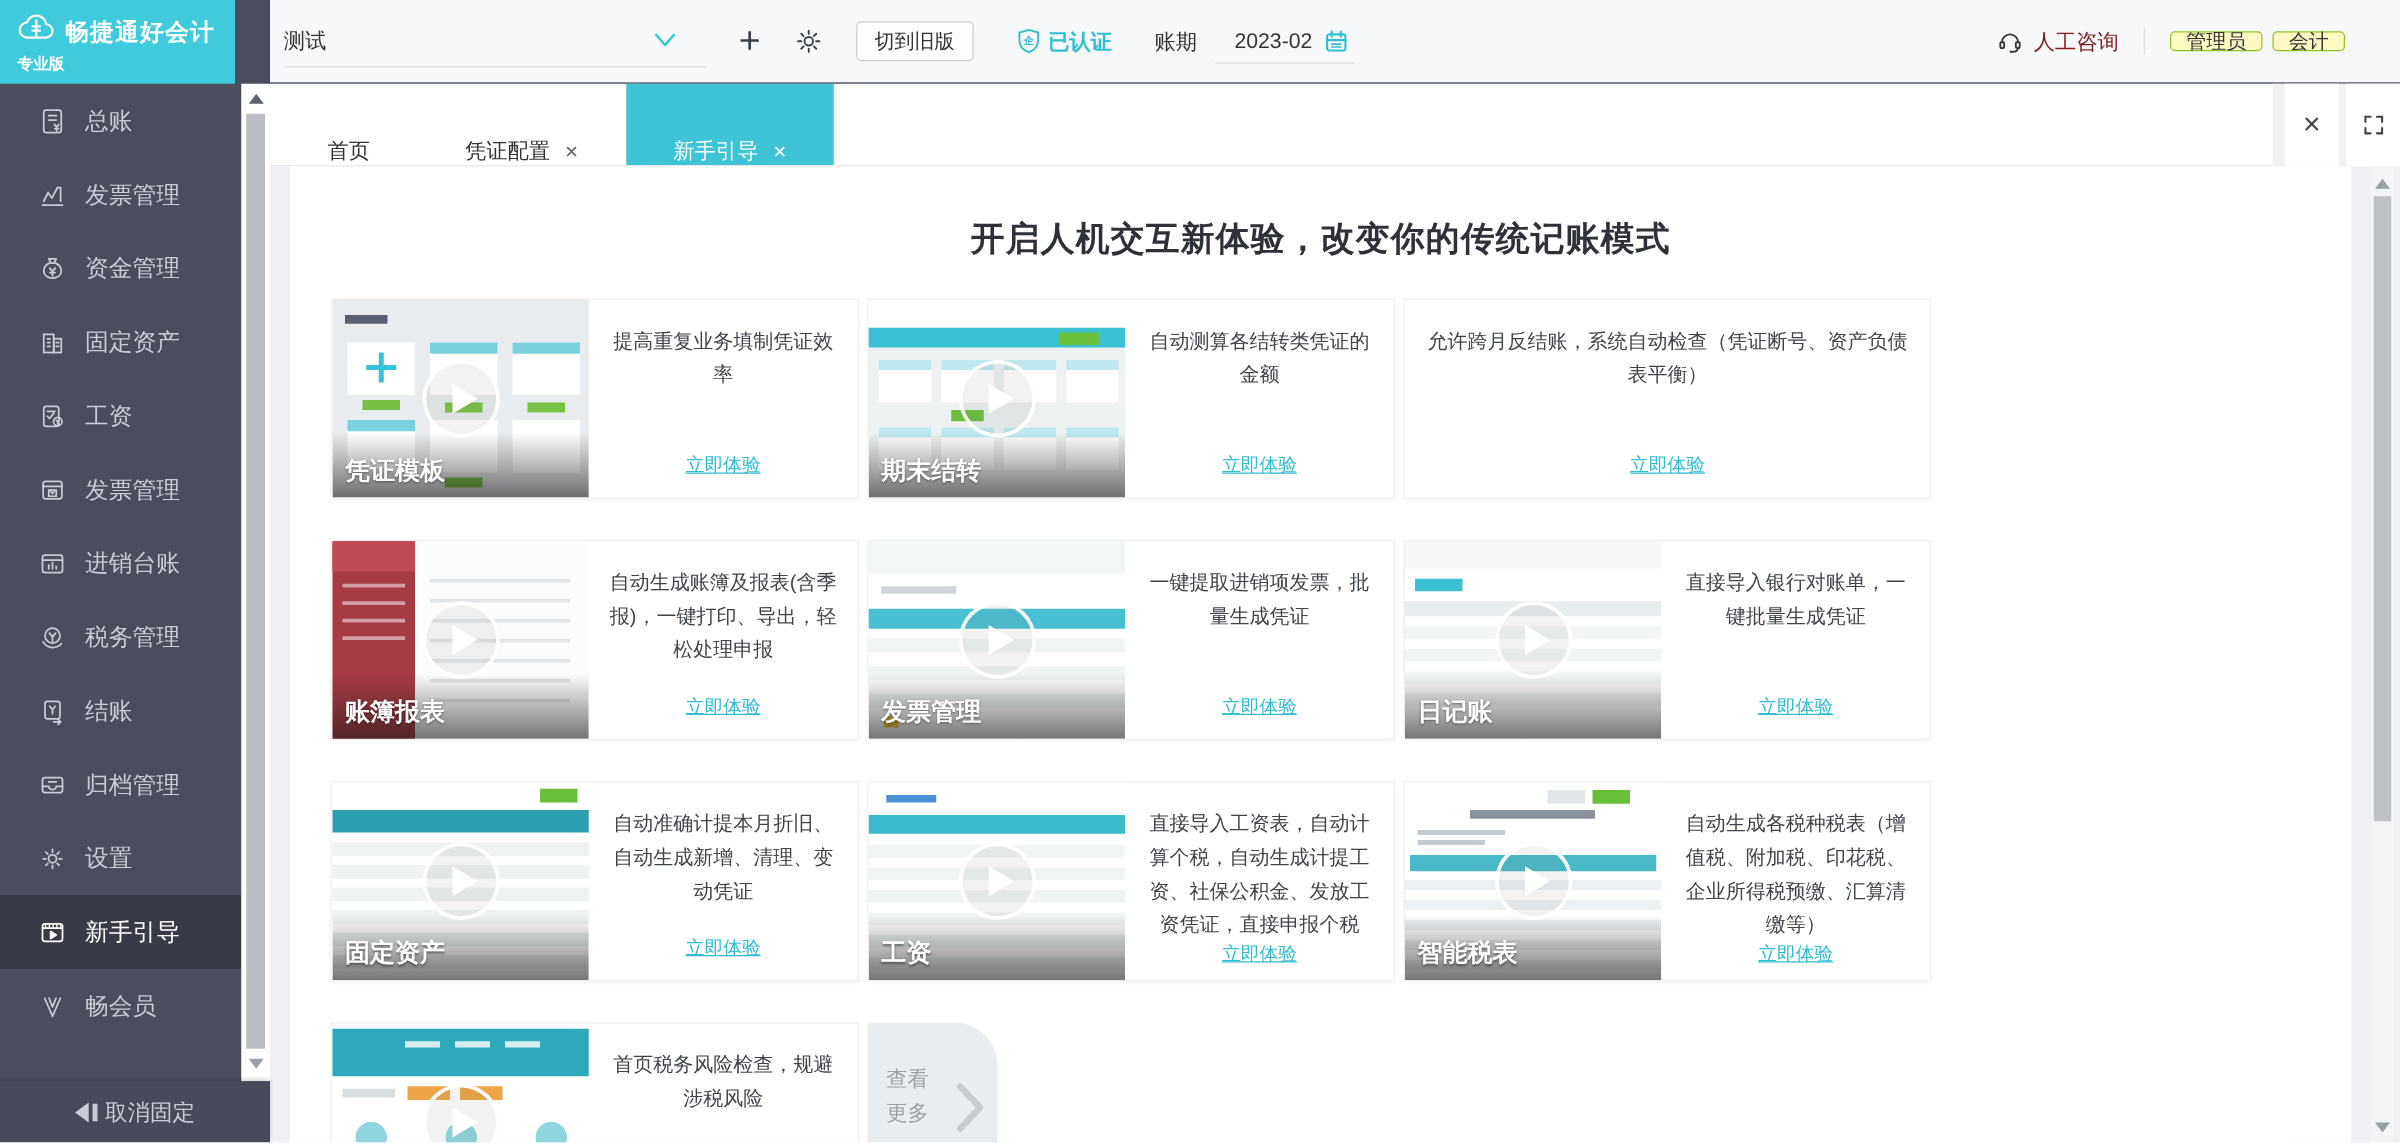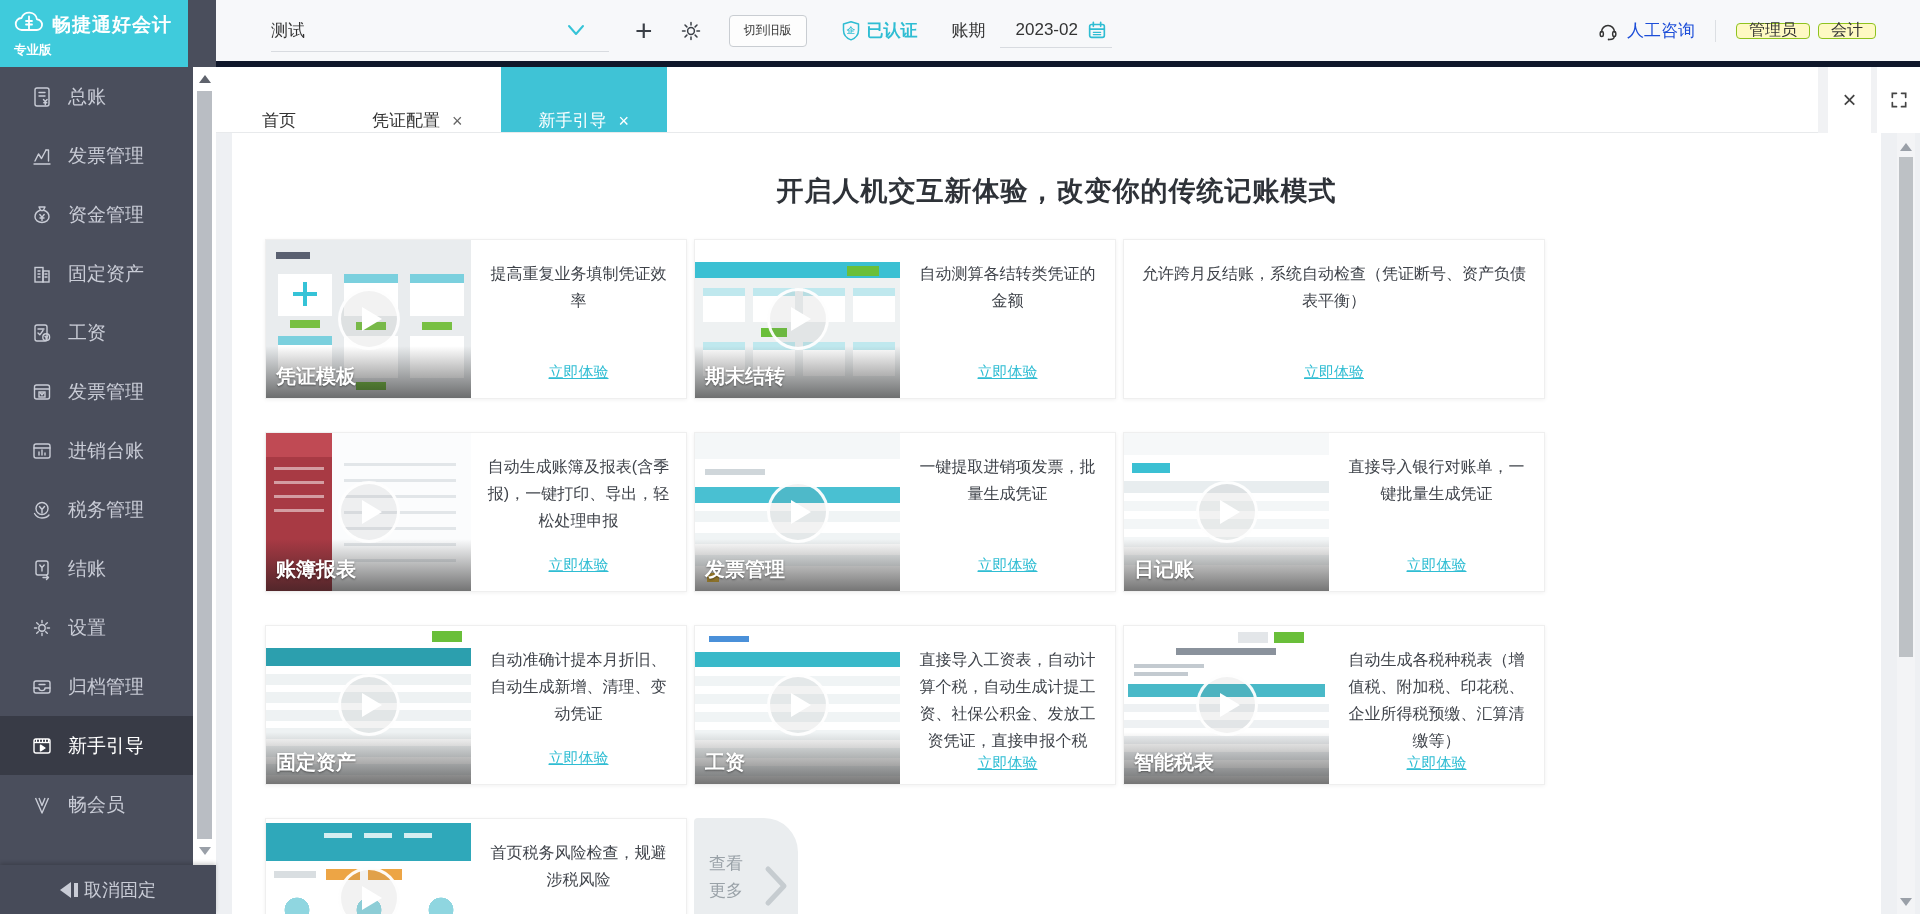--- a/index.html
+++ b/index.html
@@ -21,33 +21,33 @@
   .side-scroll { position:absolute; left:193px; top:67px; width:23px; height:798px; background:#fff; }
   .tri-up { position:absolute; left:6px; top:8px; width:0; height:0; border-left:6px solid transparent; border-right:6px solid transparent; border-bottom:8px solid #5f636d; }
   .side-thumb { position:absolute; left:4px; top:24px; width:15px; height:748px; background:#b9bdc3; }
   .tri-down { position:absolute; left:6px; top:780px; width:0; height:0; border-left:6px solid transparent; border-right:6px solid transparent; border-top:8px solid #9aa0a8; }
   .unpin { position:absolute; left:0; bottom:0; width:216px; height:49px; background:#474b59; box-shadow:0 -2px 4px rgba(0,0,0,.18); display:flex; align-items:center; justify-content:center; color:#c9ccd6; font-size:18px; cursor:pointer; }
   .unpin-ic { display:flex; align-items:center; margin-right:6px; }
   .unpin-tri { width:0; height:0; border-top:8px solid transparent; border-bottom:8px solid transparent; border-right:11px solid #c9ccd6; }
   .unpin-bars { width:4px; height:14px; background:#c9ccd6; margin-left:3px; }
 
   
-  .topbar { position:absolute; left:216px; top:0; right:0; height:67px; background:#f7f8fa; display:flex; align-items:center; border-bottom:6px solid #0f172a;padding-left:44px; }
+  .topbar { position:absolute; left:216px; top:0; right:0; height:67px; background:#f7f8fa; display:flex; align-items:center; border-bottom:1px solid #0f172a; }
   .company-select { position:relative; margin-left:11px; width:338px; height:42px; display:flex; align-items:center; border-bottom:1px solid #d8dbe0; cursor:pointer; }
   .company-name { font-size:17px; color:#333; }
   .company-select svg { position:absolute; right:24px; top:14px; }
   .icon-btn { margin-left:26px; color:#3a3f46; cursor:pointer; display:flex; align-items:center; }
   .plus-glyph { font-size:30px; font-weight:300; line-height:1; }
-  .btn-old { margin-left:26px; height:32px; padding:0 14px; background:#fdfdfd; border:1px solid #c9cdd2; border-radius:4px; font-size:12px; color:#333; display:flex; align-items:center; cursor:pointer; }
+  .btn-old { margin-left:26px; height:32px; padding:0 14px; background:#fdfdfd; border:1px solid #c9cdd2; border-radius:4px; font-size:16px; color:#333; display:flex; align-items:center; cursor:pointer; }
   .certified { margin-left:34px; display:flex; align-items:center; gap:6px; color:#2fbdd3; font-size:17px; font-weight:bold; cursor:pointer; }
   .period-label { margin-left:34px; font-size:17px; color:#333; }
   .period-value-wrap { margin-left:14px; display:flex; align-items:center; gap:8px; border-bottom:1px solid #d8dbe0; padding:6px 4px; cursor:pointer; }
   .period-value { font-size:17px; color:#333;margin-left:12px; }
   .tb-spacer { flex:1; }
-  .consult { display:flex; align-items:center; gap:8px; color:#1d4ed8; font-size:17px; cursor:pointer; }
+  .consult { display:flex; align-items:center; gap:8px; color:#7f1d1d; font-size:17px; cursor:pointer; }
   .tb-divider { width:1px; height:22px; background:#dcdfe3; margin:0 20px; }
   .role-btn { height:16px; padding:0 12px; background:#fef9c3; border:1px solid #8fc31f; border-radius:4px; font-size:16px; color:#333; display:flex; align-items:center; cursor:pointer; }
   .role-btn + .role-btn { margin-left:8px; }
   .tb-right-pad { width:44px; }
 
   
   .tabsbar { position:absolute; left:216px; top:67px; right:0; height:66px; background:#fff; border-bottom:1px solid #e8eaec; display:flex; align-items:stretch; z-index:4; }
   .tab { display:flex; align-items:flex-end; justify-content:center; padding:0 38px; font-size:17px; color:#333; cursor:pointer; }
   .tab:first-child { margin-left:8px; }
   .tab .x { margin-left:12px; font-size:18px; color:#666; cursor:pointer; }
@@ -243,33 +243,33 @@
       </div>
       <div class="menu-item">
         <svg viewBox="0 0 24 24" fill="none" stroke="currentColor" stroke-width="1.4" stroke-linecap="round" stroke-linejoin="round">
             <rect x="6" y="4" width="12" height="14" rx="2"></rect>
             <path d="M9.8 8l2.2 2.6L14.2 8M12 10.6V14"></path>
             <path d="M13 20.5h5.5m0 0l-2-2m2 2l-2 2"></path>
           </svg>
         <span>结账</span>
       </div>
       <div class="menu-item">
-        <svg viewBox="0 0 24 24" fill="none" stroke="currentColor" stroke-width="1.4" stroke-linecap="round">
-            <circle cx="12" cy="12" r="3.2"></circle>
-            <path d="M12 4.5v2.3M12 17.2v2.3M4.5 12h2.3M17.2 12h2.3M6.7 6.7l1.6 1.6M15.7 15.7l1.6 1.6M17.3 6.7l-1.6 1.6M8.3 15.7l-1.6 1.6"></path>
-          </svg>
-        <span>设置</span>
-      </div>
-      <div class="menu-item">
         <svg viewBox="0 0 24 24" fill="none" stroke="currentColor" stroke-width="1.4" stroke-linecap="round" stroke-linejoin="round">
             <rect x="4" y="6" width="16" height="12" rx="2"></rect>
             <path d="M4 13h5c0 1.6 1.2 2.6 3 2.6s3-1 3-2.6h5"></path>
             <path d="M9 9.5h6"></path>
           </svg>
         <span>归档管理</span>
+      </div>
+      <div class="menu-item">
+        <svg viewBox="0 0 24 24" fill="none" stroke="currentColor" stroke-width="1.4" stroke-linecap="round">
+            <circle cx="12" cy="12" r="3.2"></circle>
+            <path d="M12 4.5v2.3M12 17.2v2.3M4.5 12h2.3M17.2 12h2.3M6.7 6.7l1.6 1.6M15.7 15.7l1.6 1.6M17.3 6.7l-1.6 1.6M8.3 15.7l-1.6 1.6"></path>
+          </svg>
+        <span>设置</span>
       </div>
       <div class="menu-item active">
         <svg viewBox="0 0 24 24" fill="none" stroke="currentColor" stroke-width="1.4" stroke-linejoin="round">
             <rect x="4" y="5" width="16" height="14" rx="2"></rect>
             <path d="M4 8.5h16"></path>
             <path d="M6.5 5v3.5M9.5 5v3.5M12.5 5v3.5M15.5 5v3.5M18.5 5v3.5" stroke-width="1.1"></path>
             <path d="M10.5 11.2l4.5 2.8-4.5 2.8z" fill="currentColor"></path>
           </svg>
         <span>新手引导</span>
       </div>

